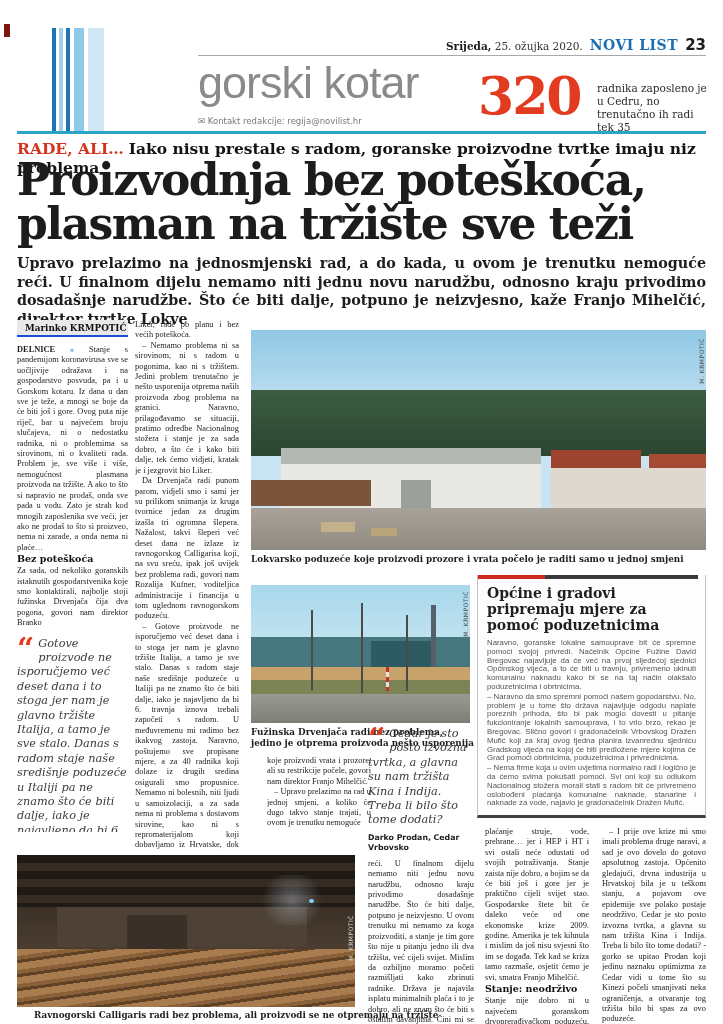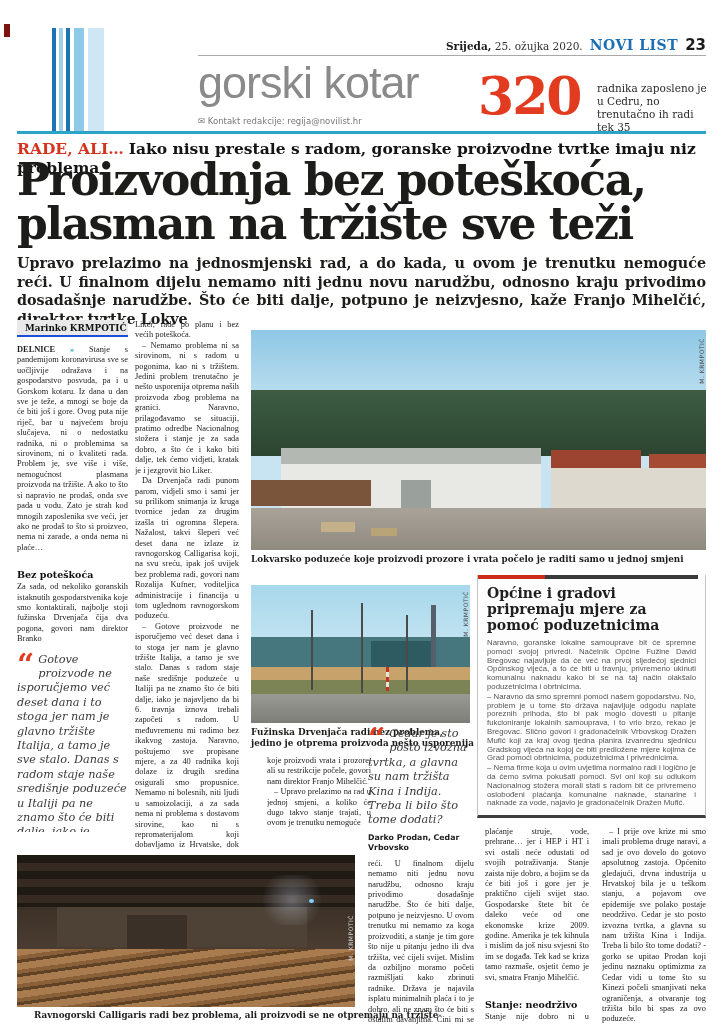--- a/index.html
+++ b/index.html
@@ -45,21 +45,21 @@
   .col1{left:17px;top:320px;width:111px;height:512px;}
   .col2{left:135px;top:320px;width:104px;height:532px;}
   .col3{left:251px;top:756px;width:104px;height:96px;margin-left:16px;}
   .col4{left:368px;top:727px;width:106px;height:297px;}
   .col5{left:485px;top:827px;width:104px;height:197px;}
   .col6{left:602px;top:827px;width:104px;height:197px;}
   .bp{margin:0;text-indent:7px;}
   .bp.first{text-indent:0;}
   .dateline-city{font-weight:700;}
   .dateline-mark{color:#2ba4c8;font-weight:700;}
-  .subhead{font:700 9.5px "DejaVu Serif",serif;color:#101010;margin:16px 0 2px;text-indent:0;}
+  .subhead{font:700 9.5px "DejaVu Serif",serif;color:#101010;margin:0 0 2px;text-indent:0;}
   .author-band{background:#e9e9e9;border-bottom:2px solid #1d4ed8;padding:3px 0 2px 8px;
                font:700 8.8px "DejaVu Serif",serif;color:#111;margin-bottom:8px;}
 
   
   .pullquote{margin-top:8px;}
   .pq-icon{float:left;font:700 30px "DejaVu Serif",serif;color:#e23b20;
            line-height:18px;margin:3px 4px 0 0;}
   .pq-text{font:italic 400 11.3px "DejaVu Serif",serif;line-height:14.4px;
            color:#3a3a3a;text-align:left;}
   .pq-attr{margin-top:5px;text-align:right;font:700 7.8px "DejaVu Sans",sans-serif;

